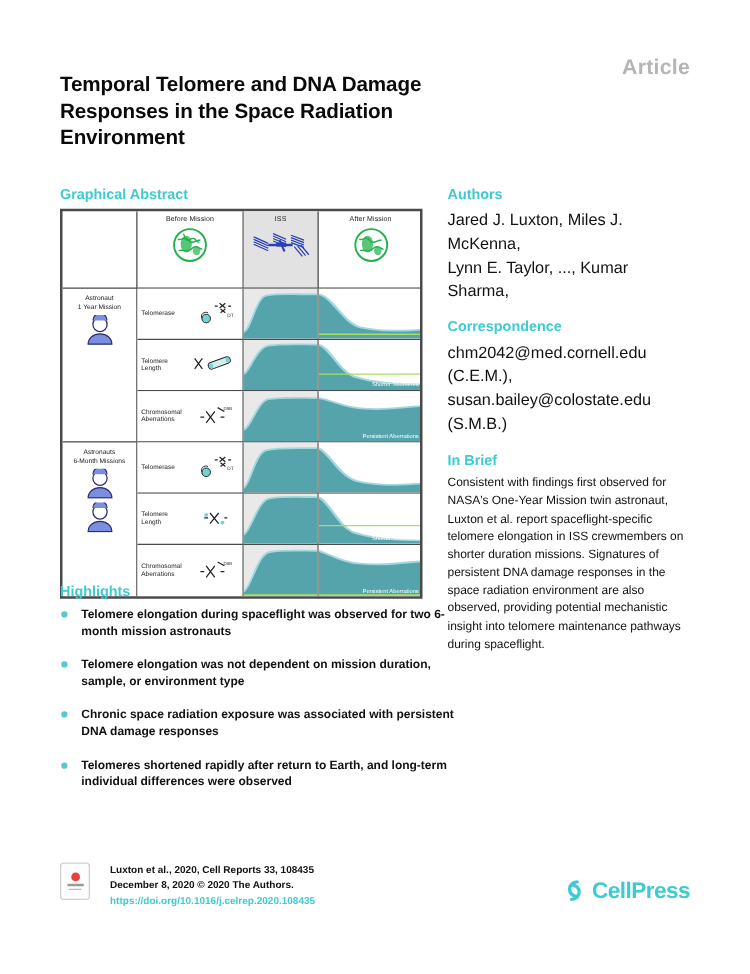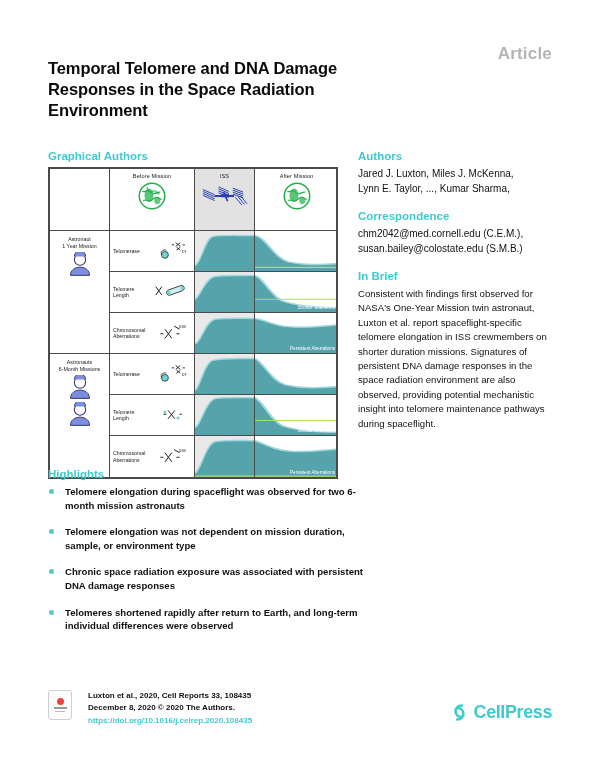--- a/index.html
+++ b/index.html
@@ -85,21 +85,21 @@
   .plot.shaded { background: #e9e9e9; }
   .plot svg { position: absolute; inset: 0; width: 100%; height: 100%; display: block; }
   .annot {
     position: absolute; right: 3px; bottom: 2px;
     font-size: 4.6px; color: #ffffff; white-space: nowrap;
   }
 
   
   .rcol { position: absolute; left: 358px; top: 150px; width: 196px; }
   .rblock { margin-bottom: 14px; }
-  .rbody { font-size: 10px; line-height: 1.45; color: #111; }
+  .rbody { font-size: 13px; line-height: 1.45; color: #111; }
   .rbody div { margin: 0; }
   .inbrief-body { font-size: 9.6px; line-height: 1.5; color: #111; }
 
   
   .hl-wrap { position: absolute; left: 48px; top: 468px; width: 320px; }
   .hl-list { margin: 4px 0 0 0; padding: 0; list-style: none; }
   .hl-list li {
     position: relative; padding-left: 17px; margin-bottom: 13px;
     font-size: 9.6px; line-height: 1.42; font-weight: bold; color: #111;
   }
@@ -133,21 +133,21 @@
 <body>
 
 <div class="page">
 
   <div class="header">
     <div class="article-kicker">Article</div>
     <div class="paper-title">Temporal Telomere and DNA Damage Responses in the Space Radiation Environment</div>
   </div>
 
   <div class="ga-wrap">
-    <div class="sec-head">Graphical Authors</div>
+    <div class="sec-head">Graphical Abstract</div>
 
     <div class="ga-figure">
 
       <div class="gc"></div>
       <div class="gc hdr-cell">
         <div class="hdr-label">Before Mission</div>
         <svg class="earth" viewBox="0 0 40 40">
           <circle cx="20" cy="20" r="17" fill="none" stroke="#22b14c" stroke-width="2"></circle>
           <path d="M7 14c4 1 6-2 9-1s2 4 6 4 5-3 9-2M8 26c4-2 7 2 11 0s4-5 8-4 4 3 6 2" stroke="#22b14c" stroke-width="1.6" fill="none"></path>
           <path d="M13 8c2 3 1 6 4 7s4-3 7-2 3 5 6 4" stroke="#22b14c" stroke-width="1.4" fill="none"></path>

